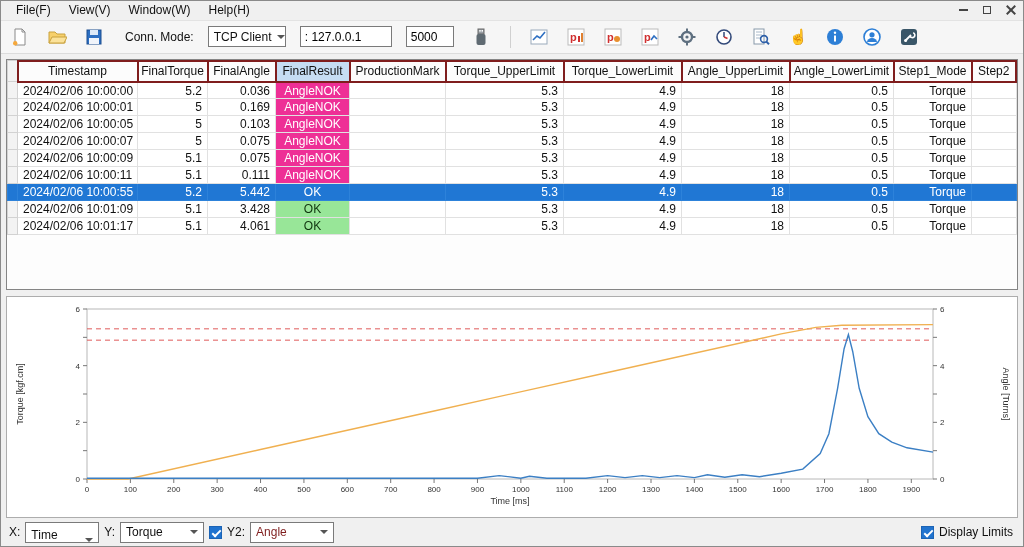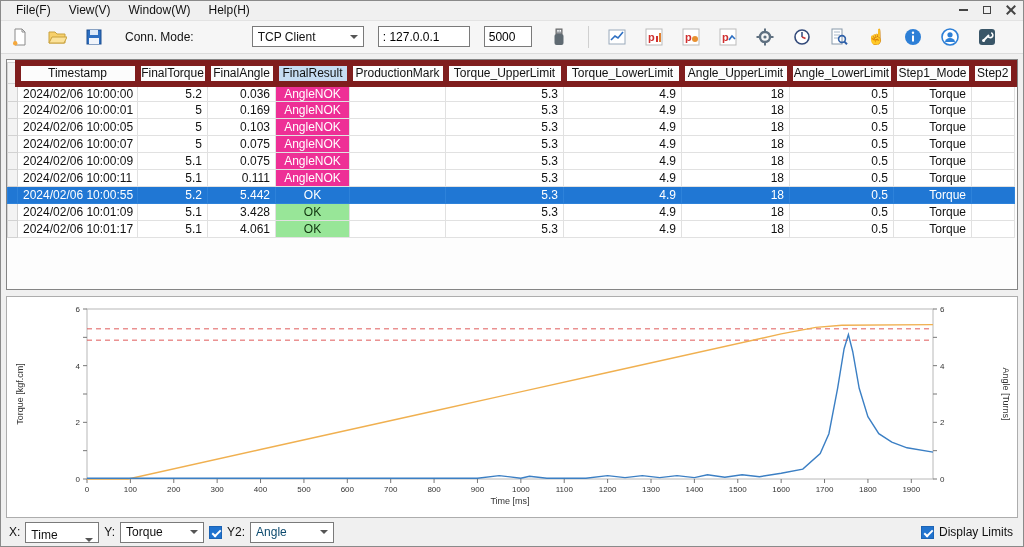--- a/index.html
+++ b/index.html
@@ -17,52 +17,52 @@
   .glyph-close { position:relative; width:10px; height:10px; }
   .glyph-close::before,.glyph-close::after { content:''; position:absolute; left:4px; top:-1px; width:2px; height:12px; background:#444; }
   .glyph-close::before { transform:rotate(45deg); }
   .glyph-close::after { transform:rotate(-45deg); }
 
   
   .toolbar { height:34px; display:flex; align-items:center; gap:10px; padding:0 5px; background:#f6f6f6; border-bottom:1px solid #dcdcdc; }
   .tb-btn { width:27px; height:27px; display:flex; align-items:center; justify-content:center; border:1px solid transparent; background:transparent; }
   .tb-label { margin:0 4px 0 8px; white-space:nowrap; }
   .combo { height:21px; background:#fff; border:1px solid #7a7a7a; display:flex; align-items:center; justify-content:space-between; padding-left:5px; cursor:default; white-space:nowrap; }
-  .tb-combo { width:112px;margin-left:44px; }
+  .tb-combo { width:78px; }
   .arrow { width:0; height:0; border-left:4px solid transparent; border-right:4px solid transparent; border-top:4px solid #555; margin:0 5px; }
   .tb-input { height:21px; border:1px solid #7a7a7a; background:#fff; font:12px "Liberation Sans",sans-serif; padding:0 4px; }
   .tb-input.ip { width:92px; margin-left:4px; }
   .tb-input.port { width:48px; margin-left:4px; margin-right:4px; }
   .tb-sep { width:1px; height:22px; background:#d0d0d0; margin:0 5px; }
   .hand-glyph { font-size:15px; color:#b8834f; line-height:1; }
 
   
   .table-wrap { margin:5px 5px 2px 5px; height:236px; border:1px solid #858585; background:#fdfdfd; overflow:hidden; }
   table { width:100%; border-collapse:collapse; table-layout:fixed; }
-  th { height:21px; font-weight:400; text-align:center; background:#fcfcfc; border:6px solid #7f1d1d; overflow:hidden; white-space:nowrap; }
+  th { height:21px; font-weight:400; text-align:center; background:#fcfcfc; border:2px solid #7f1d1d; overflow:hidden; white-space:nowrap; }
   th.sorted { background:#c6ddf3; }
   th.rowhdr, td.rowhdr { background:#f3f3f3; border:1px solid #d2d2d2; padding:0; }
   td { height:17px; border:1px solid #e1e1e1; padding:0 5px; overflow:hidden; white-space:nowrap; background:#fff; }
   td.r { text-align:right; }
   td.c { text-align:center; padding:0; }
   td.result.nok { background:#ee2f96; color:#ffffff; }
   td.result.ok  { background:#98e698; color:#10350f; }
   tr.selected td { background:#2077d4; color:#fff; border-color:#2d82da; }
   tr.selected td.rowhdr { background:#2077d4; }
 
   
   .chart-panel { flex:1; margin:4px 5px 2px 5px; border:1px solid #adadad; background:#fff; }
   .chart-panel svg { width:100%; height:100%; display:block; font-family:"Liberation Sans",sans-serif; }
 
   
   .bottombar { height:26px; display:flex; align-items:center; gap:5px; padding:0 10px 2px 8px; }
   .ctl-label { white-space:nowrap; }
   .ctl-combo { width:84px; }
   .ctl-combo.narrow { width:74px;align-items:flex-end; }
-  .ctl-combo.disabled span.val { color:#0c4a6e; }
+  .ctl-combo.disabled span.val { color:#7f1d1d; }
   .checkbox { width:13px; height:13px; background:#2073cf; border:1px solid #1b63b5; position:relative; display:inline-block; }
   .checkbox::after { content:''; position:absolute; left:4px; top:1px; width:3px; height:7px; border:solid #fff; border-width:0 2px 2px 0; transform:rotate(45deg); }
   .spacer { flex:1; }
 </style>
 </head>
 <body>
 
 <div class="app">
 
   <div class="menubar">

